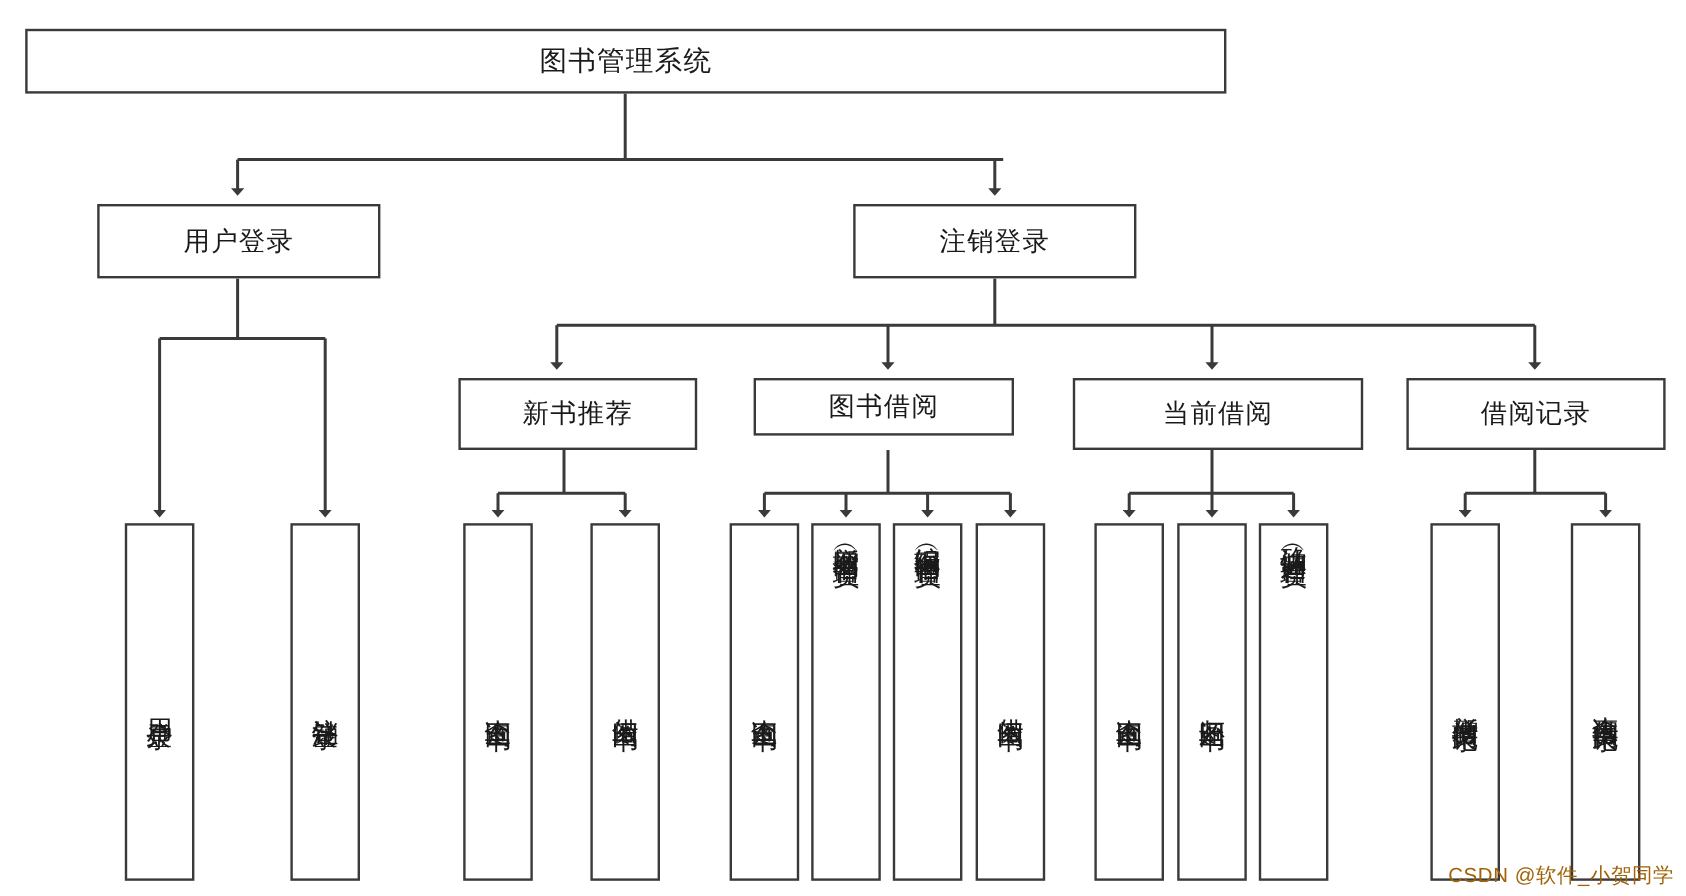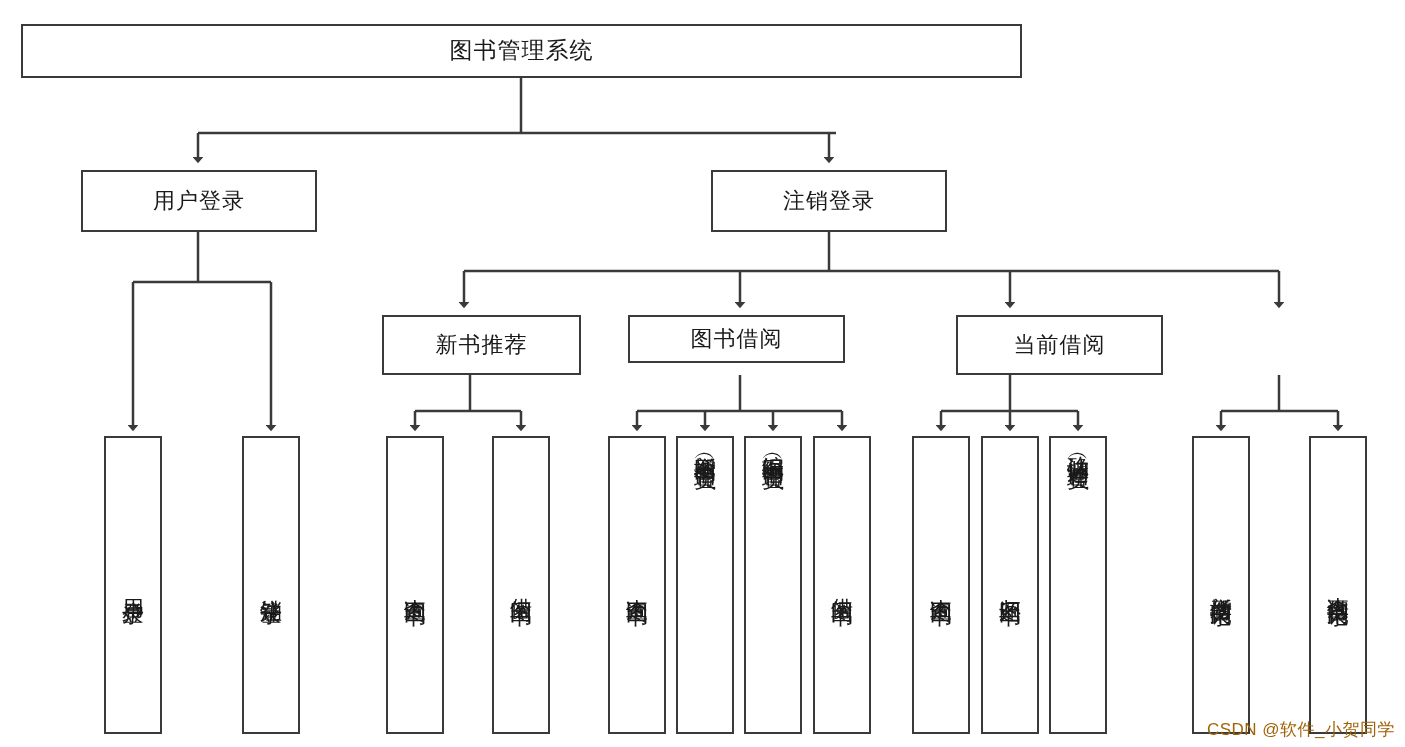--- a/index.html
+++ b/index.html
@@ -117,22 +117,25 @@
   <div class="node node-h" style="left:711px;top:170px;width:236px;height:62px;">
     <span class="node-label">注销登录</span>
   </div>
 
   <div class="node node-h" style="left:382px;top:315px;width:199px;height:60px;">
     <span class="node-label">新书推荐</span>
   </div>
   <div class="node node-h" style="left:628px;top:315px;width:217px;height:48px;">
     <span class="node-label">图书借阅</span>
   </div>
-  <div class="node node-h" style="left:956px;top:315px;width:207px;height:60px;">
+  <div class="node node-h" style="left:894px;top:315px;width:242px;height:60px;">
     <span class="node-label">当前借阅</span>
+  </div>
+  <div class="node node-h" style="left:1172px;top:315px;width:216px;height:60px;">
+    <span class="node-label">借阅记录</span>
   </div>
 
   <div class="node node-v center-text" style="left:104px;top:436px;width:58px;height:298px;">
     <span class="node-label">用户登录</span>
   </div>
   <div class="node node-v center-text" style="left:242px;top:436px;width:58px;height:298px;">
     <span class="node-label">注销登录</span>
   </div>
 
   <div class="node node-v center-text" style="left:386px;top:436px;width:58px;height:298px;">

